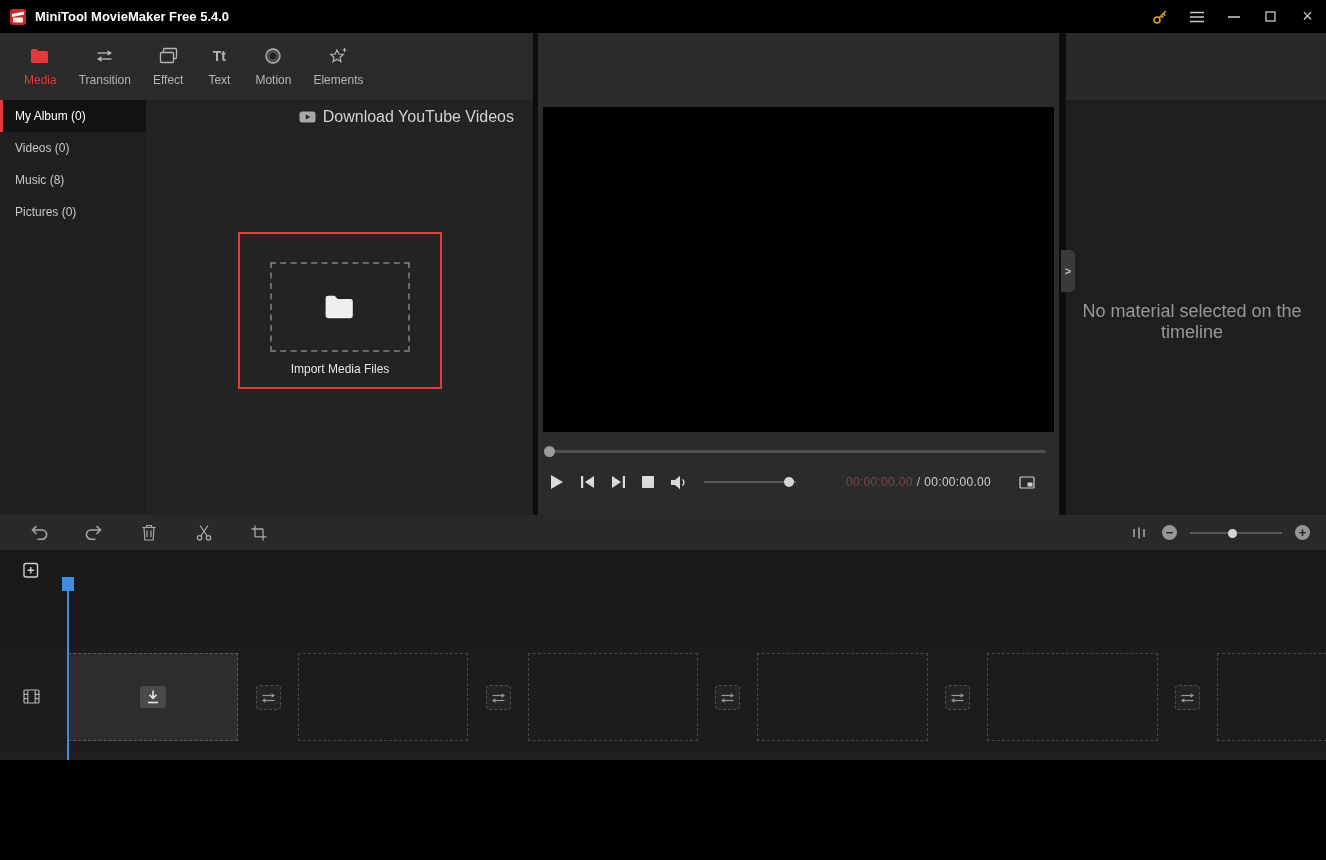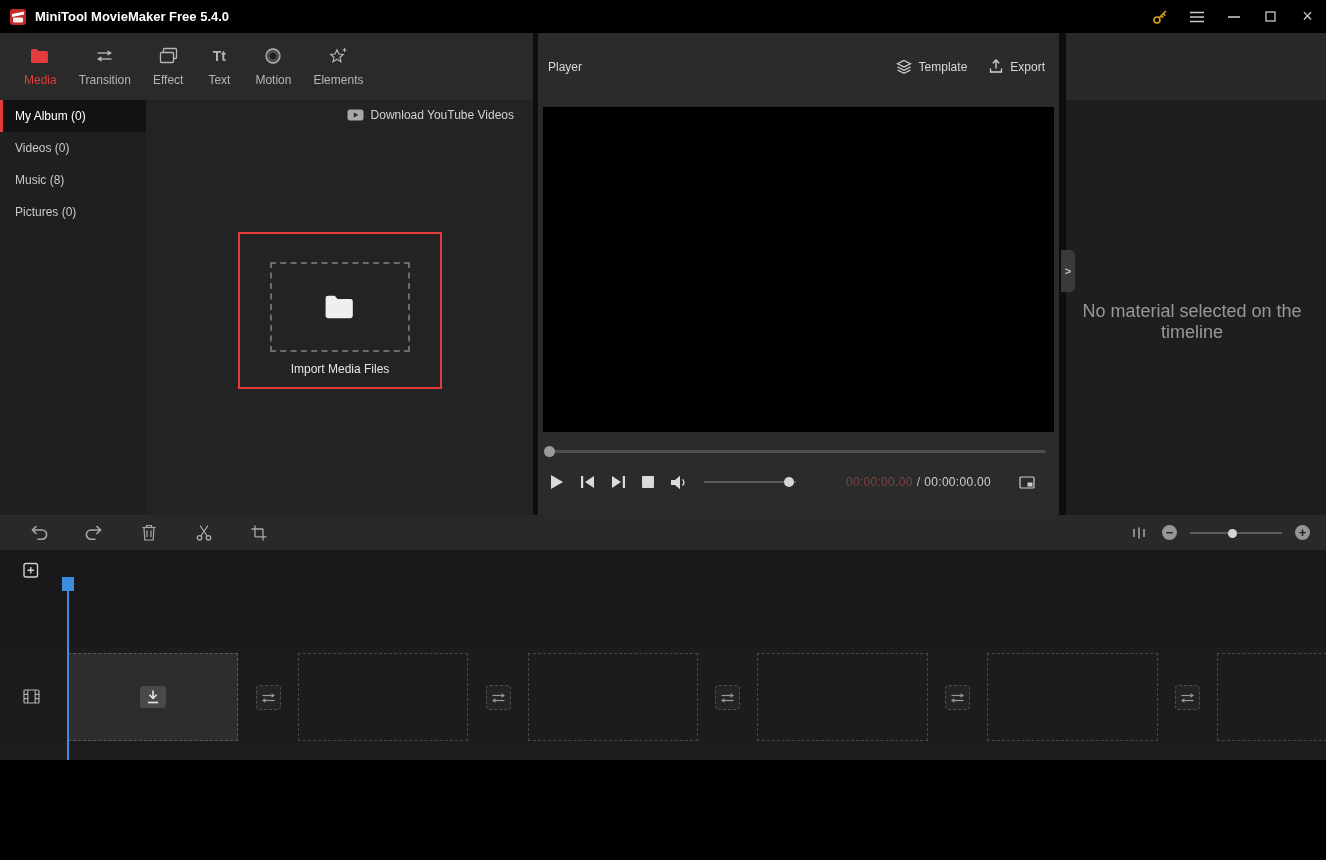--- a/index.html
+++ b/index.html
@@ -19,21 +19,21 @@
   .left-panel { position:absolute; left:0; top:33px; width:533px; height:482px; background:#232323; }
   .tabstrip { position:absolute; left:0; top:0; width:100%; height:67px; background:#2a2a2a; display:flex; align-items:center; padding-left:13px; }
   .tab { padding:0 11px; height:100%; min-width:50px; display:flex; flex-direction:column; align-items:center; justify-content:center; gap:7px; cursor:pointer; }
   .tab .ticon { height:20px; display:flex; align-items:center; justify-content:center; color:#b5b5b5; font-size:14px; font-weight:bold; }
   .tab .tlabel { font-size:12px; color:#b5b5b5; white-space:nowrap; }
   .tab.active .tlabel { color:var(--accent,#e23b3b);text-align:right; }
   .sidebar { position:absolute; left:0; top:67px; width:146px; bottom:0; background:#1f1f1f; }
   .side-item { height:32px; display:flex; align-items:center; padding-left:12px; font-size:12px; color:#c9c9c9; cursor:pointer; border-left:3px solid transparent; }
   .side-item.active { background:#121212; border-left-color:var(--accent,#e23b3b); color:#fff; }
   .media-content { position:absolute; left:146px; top:67px; right:0; bottom:0; background:#232323; }
-  .yt-row { position:absolute; top:8px; right:19px; display:flex; align-items:center; gap:7px; color:#d2d2d2; font-size:12px; cursor:pointer; }
+  .yt-row { position:absolute; top:8px; right:19px; display:flex; align-items:center; gap:7px; color:#d2d2d2; font-size:16px; cursor:pointer; }
   .import-box { position:absolute; left:92px; top:132px; width:204px; height:157px; border:2px solid var(--accent,#e23b3b); cursor:pointer; background:#232323; }
   .dash-box { position:absolute; left:30px; top:28px; width:140px; height:90px; border:2px dashed #6b6b6b; display:flex; align-items:center; justify-content:center; }
   .import-label { position:absolute; left:0; right:0; bottom:11px; text-align:center; color:#e5e5e5; font-size:12px; }
   
   .player-panel { position:absolute; left:538px; top:33px; width:521px; height:482px; background:#2b2b2b; }
   .player-header { position:absolute; top:0; left:0; right:0; height:67px; display:flex; align-items:center; padding:0 14px 0 10px; }
   .player-title { color:#d8d8d8; font-size:12px; }
   .ph-right { margin-left:auto; display:flex; align-items:center; gap:22px; }
   .ph-btn { display:flex; align-items:center; gap:7px; color:#d8d8d8; font-size:12px; cursor:pointer; }
   .video { position:absolute; left:5px; top:74px; width:511px; height:325px; background:#000; }
@@ -204,45 +204,20 @@
                 <path d="M1 2.5 A1.5 1.5 0 0 1 2.5 1 h4.2 l1.8 2 h8 A1.5 1.5 0 0 1 18 4.5 v9 a1.5 1.5 0 0 1 -1.5 1.5 h-14 A1.5 1.5 0 0 1 1 13.5 z" fill="#efefef"></path>
               </svg>
           </span>
         </div>
         <div class="import-label">Import Media Files</div>
       </div>
     </div>
   </div>
 
   <div class="player-panel">
-    <div class="player-header">
-      <span class="player-title">Player</span>
-      <div class="ph-right">
-        <span class="ph-btn">
-          <span>
-            <svg width="16" height="16" viewBox="0 0 16 16" fill="none" stroke="#d5d5d5" stroke-width="1.2">
-                <path d="M8 1.5 L14.5 4.8 8 8.1 1.5 4.8 z"></path>
-                <path d="M1.5 8 L8 11.3 14.5 8"></path>
-                <path d="M1.5 11 L8 14.3 14.5 11"></path>
-              </svg>
-          </span>
-          <span>Template</span>
-        </span>
-        <span class="ph-btn">
-          <span>
-            <svg width="14" height="15" viewBox="0 0 14 15" fill="none" stroke="#d5d5d5" stroke-width="1.3">
-                <path d="M7 1.5 v8"></path>
-                <path d="M3.8 4.2 L7 1 l3.2 3.2"></path>
-                <path d="M1.5 9.5 v3.5 h11 v-3.5"></path>
-              </svg>
-          </span>
-          <span>Export</span>
-        </span>
-      </div>
-    </div>
 
     <div class="video"></div>
 
     <div class="seekbar"></div>
     <div class="seek-handle"></div>
 
     <div class="controls">
       <span class="ctrl">
         <svg width="14" height="16" viewBox="0 0 14 16">
             <path d="M1 1 L13 8 L1 15 z" fill="#dadada"></path>

